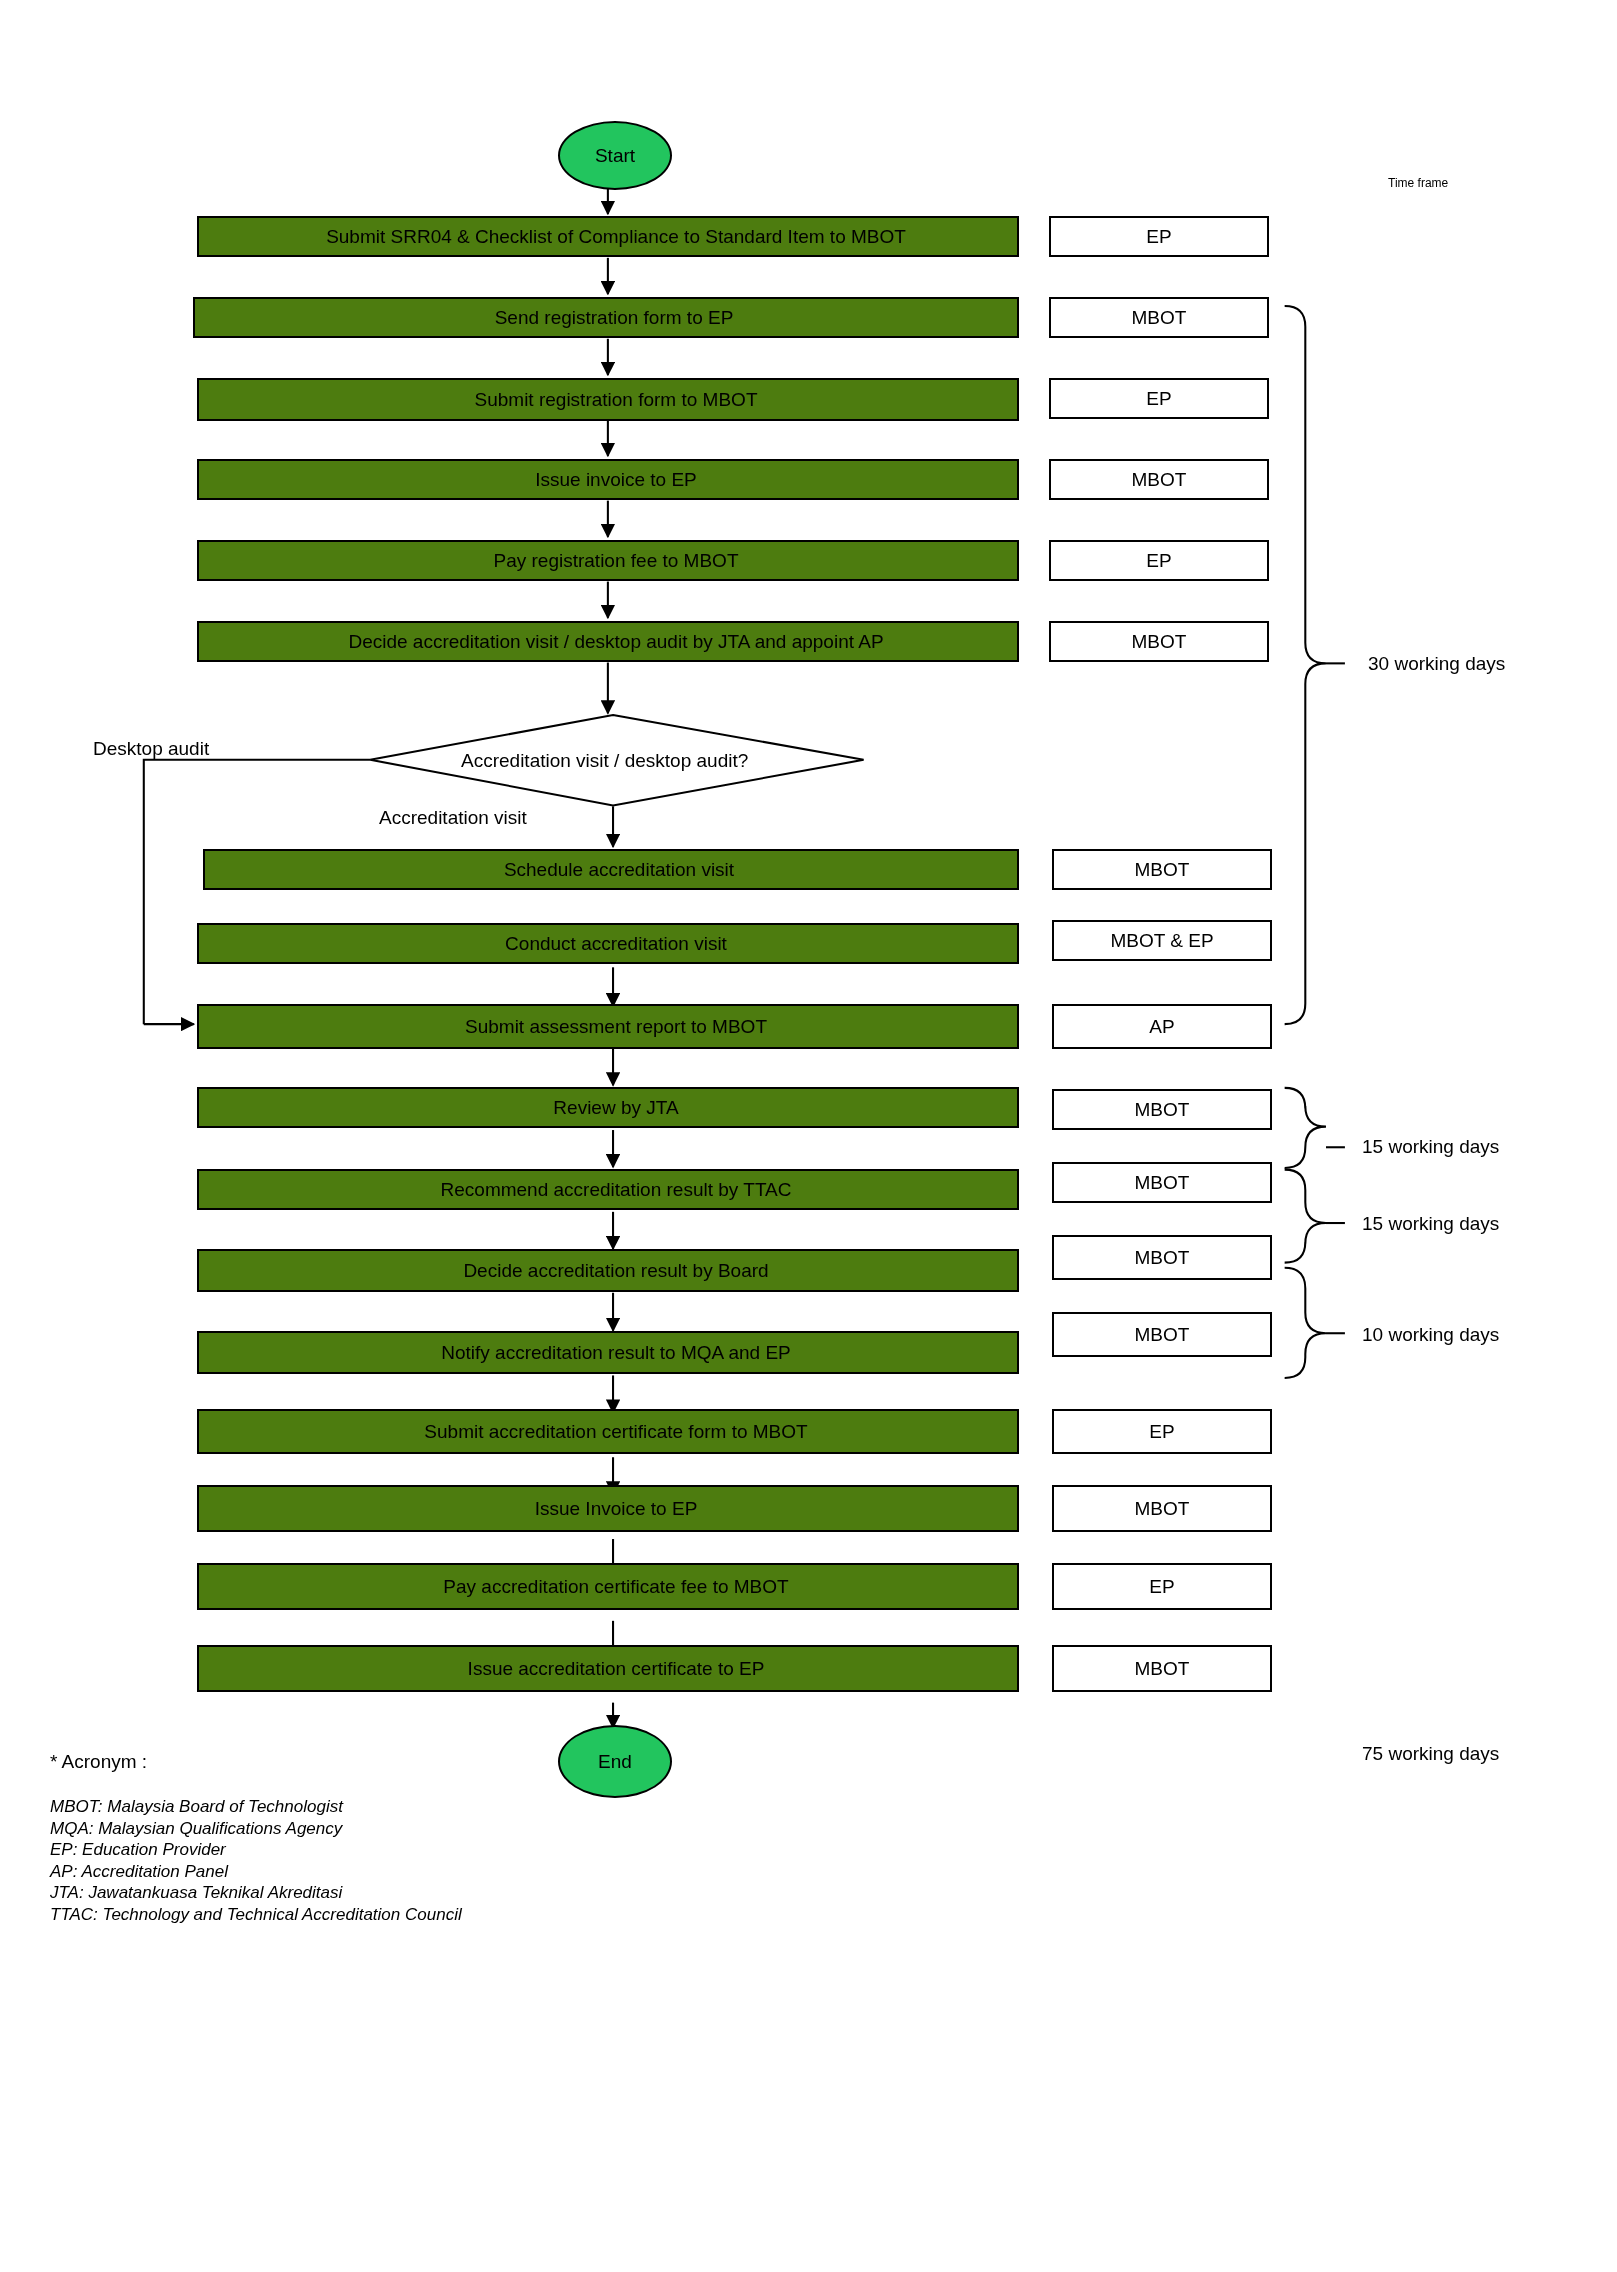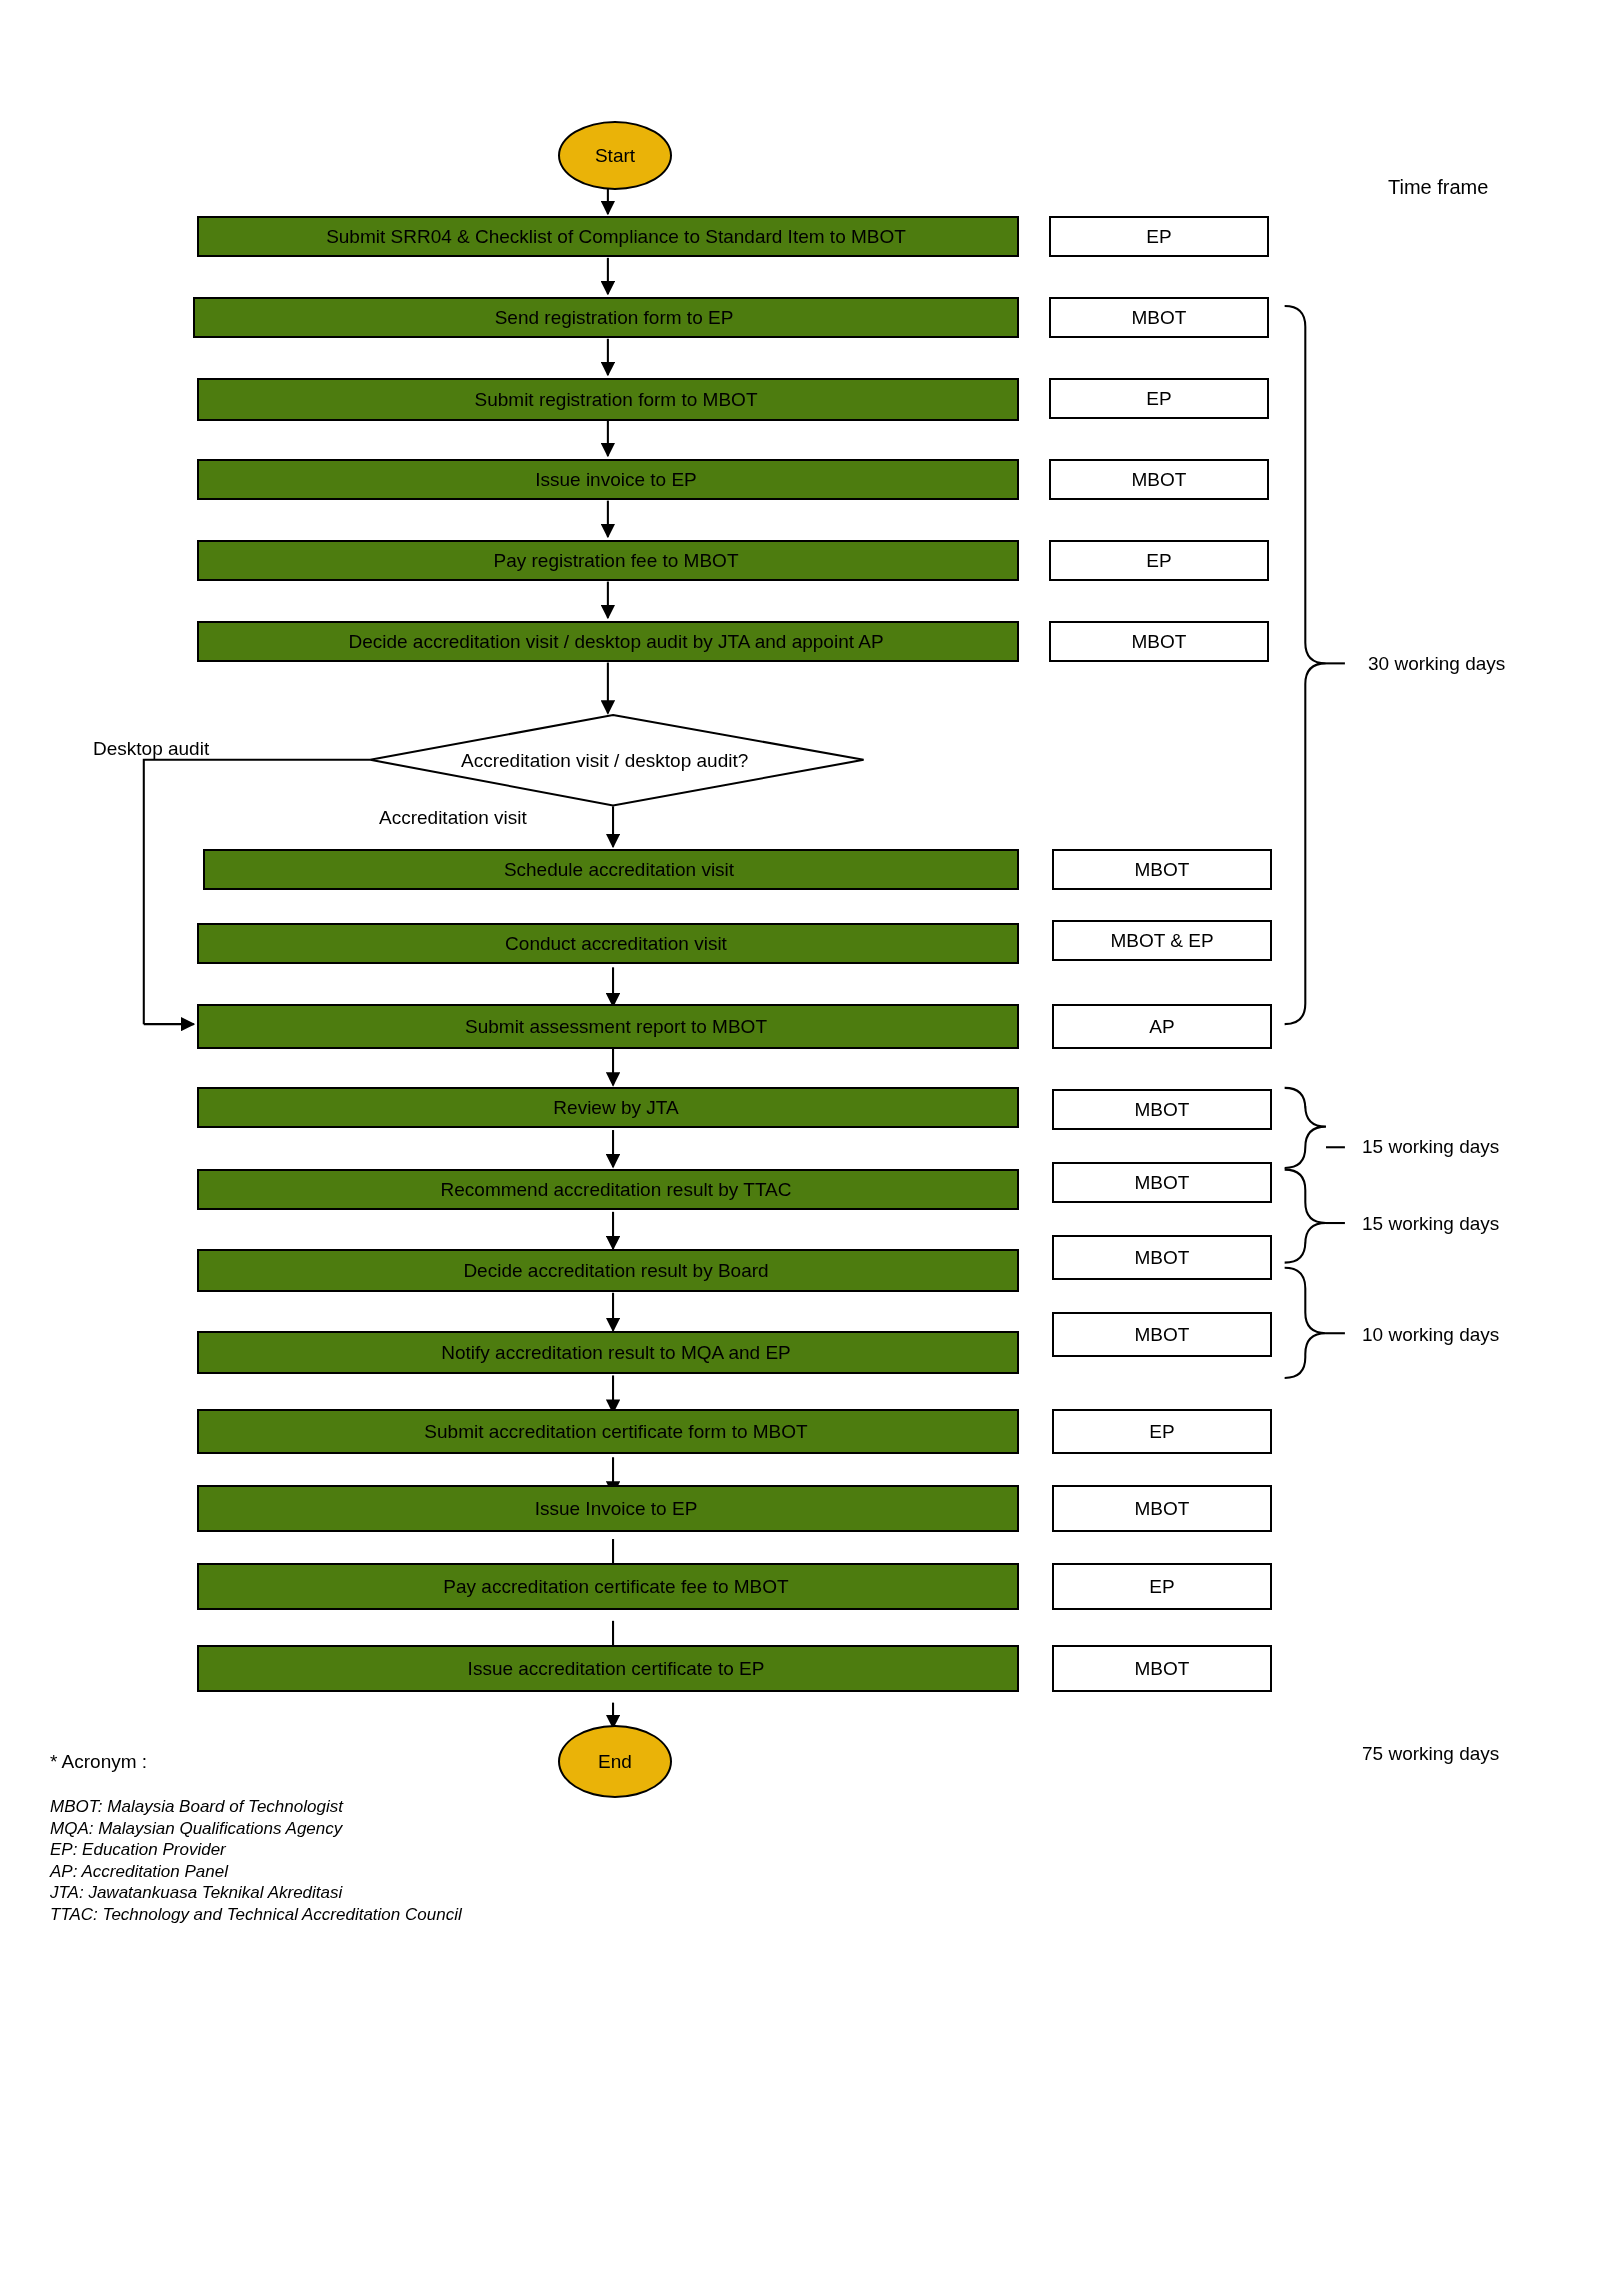--- a/index.html
+++ b/index.html
@@ -32,21 +32,21 @@
     font-weight:bold;
     letter-spacing:0.2px;
   }
   .title-inner{display:inline-block;margin-left:-353px;}
 
   
   .terminator{
     position:absolute;
     border:2.2px solid #000;
     border-radius:50%;
-    background:#eab308;
+    background:#22c55e;
     display:flex;
     align-items:center;
     justify-content:center;
     font-size:19px;
   }
 
   
   .pbox{
     position:absolute;
     border:2.2px solid #000;
@@ -76,21 +76,21 @@
     font-size:19px;
     white-space:nowrap;
   }
   .edge-label{
     position:absolute;
     font-size:19px;
     white-space:nowrap;
   }
   .tf-header{
     position:absolute;
-    font-size:20px;
+    font-size:12px;
     white-space:nowrap;
   }
   .tf-label{
     position:absolute;
     font-size:19px;
     white-space:nowrap;
   }
   .total-label{
     position:absolute;
     font-size:19px;

